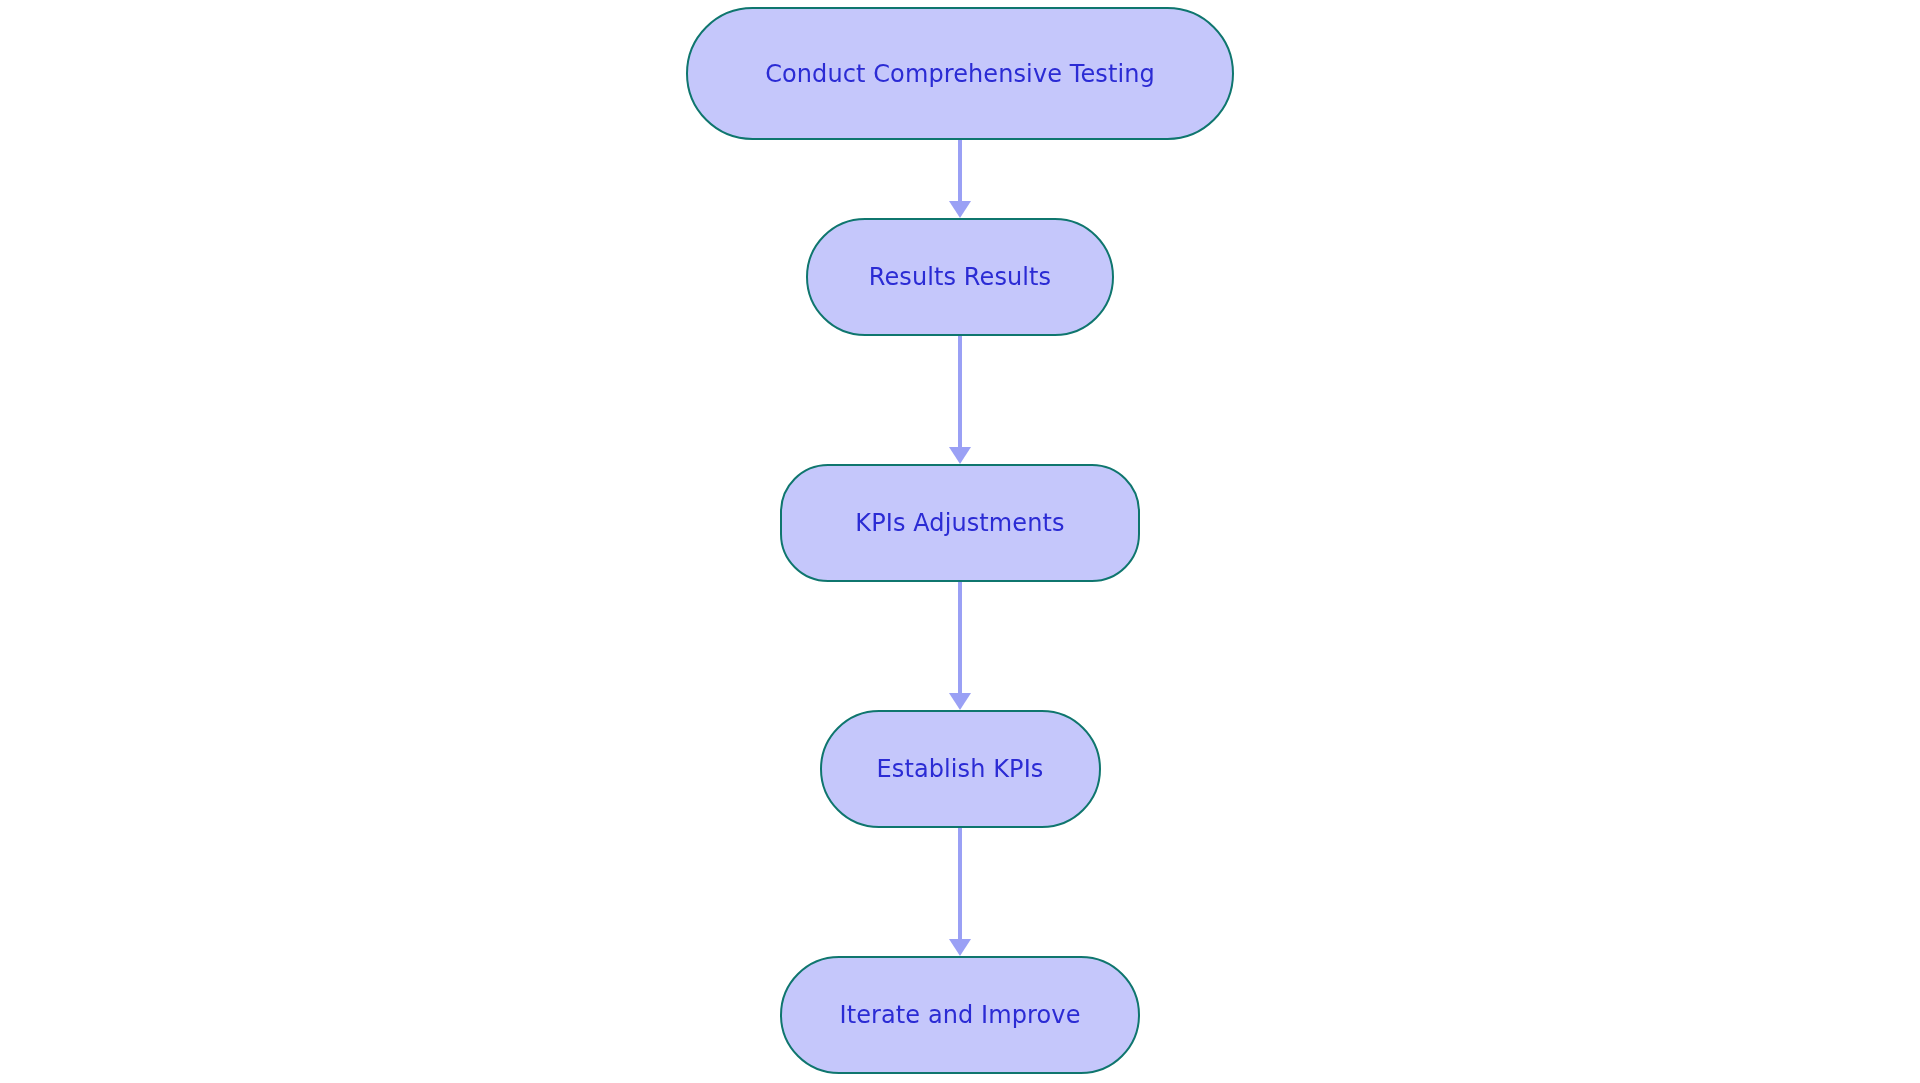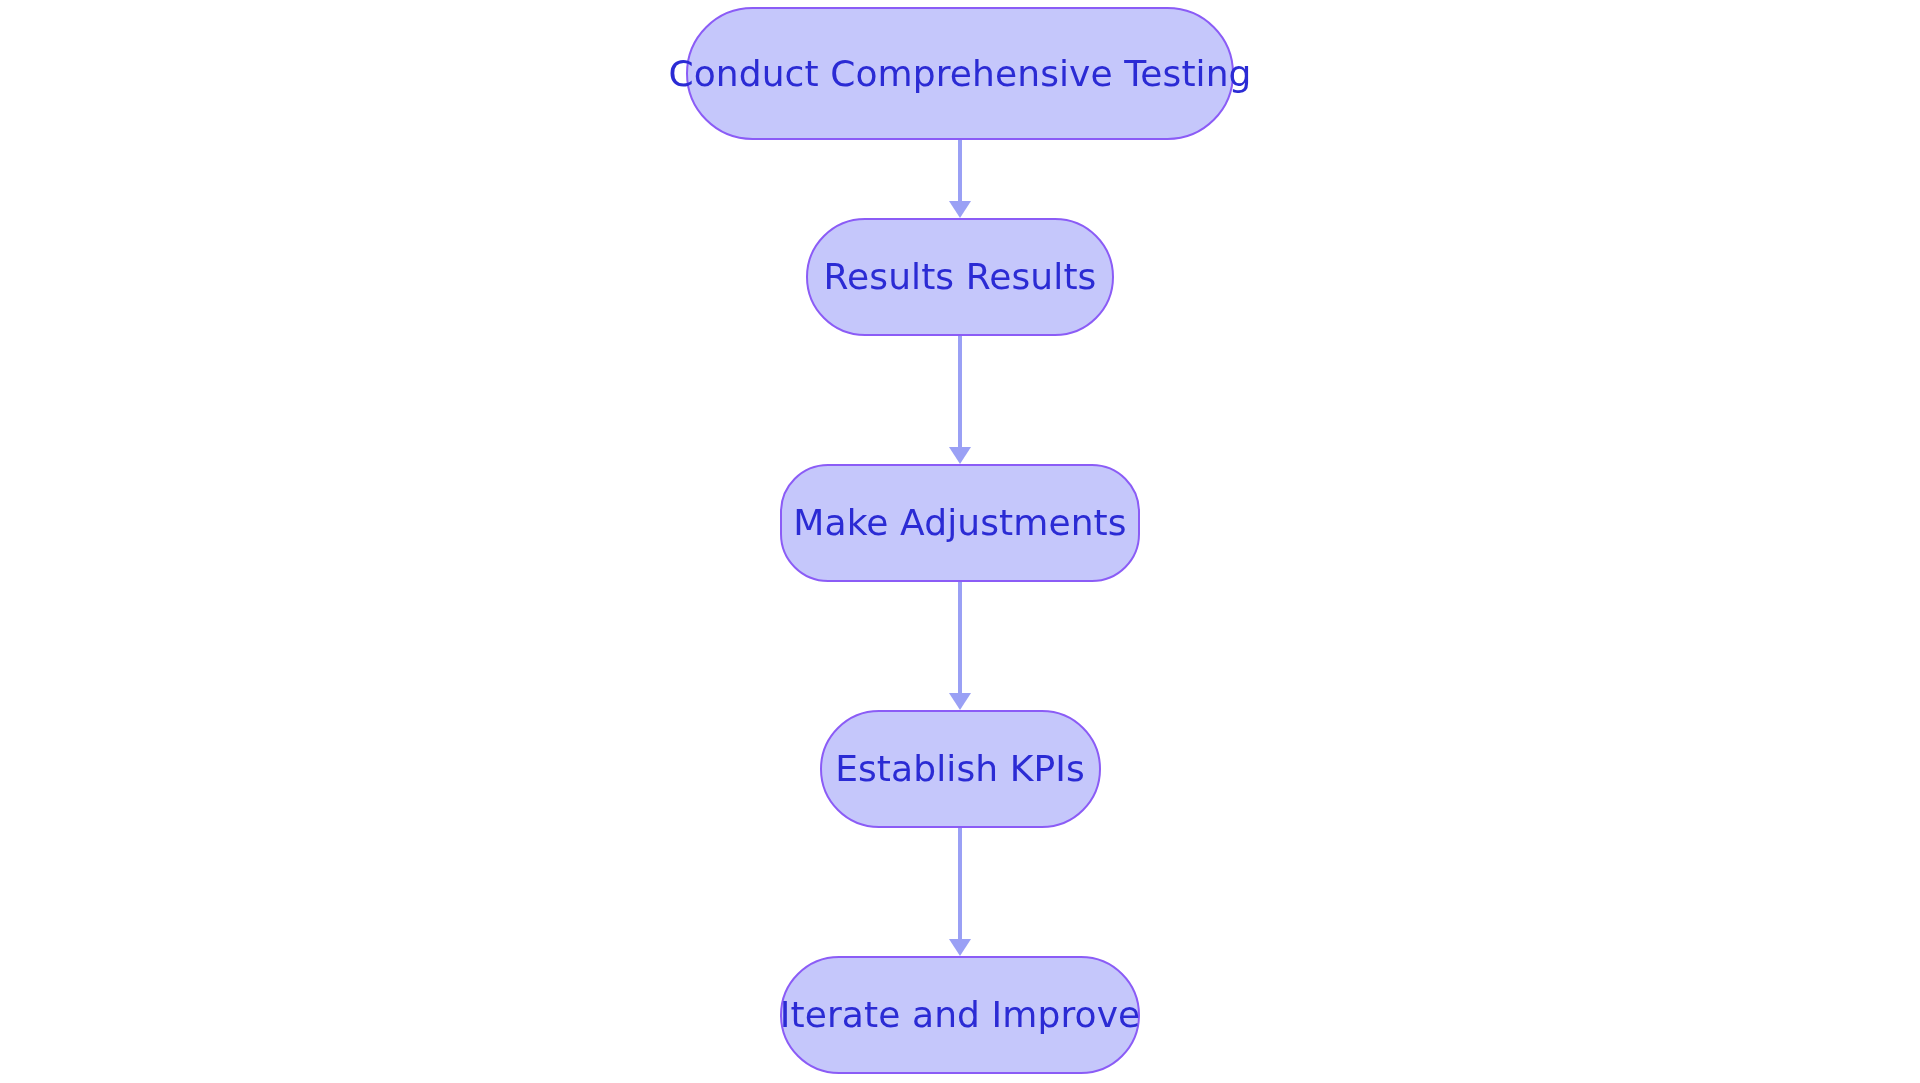--- a/index.html
+++ b/index.html
@@ -33,23 +33,23 @@
     align-items: center;
     justify-content: flex-start;
   }
 
   .node {
     box-sizing: border-box;
     display: flex;
     align-items: center;
     justify-content: center;
     background: #c5c7fb;
-    border: 2px solid #8b5cf6;
+    border: 2px solid #0f766e;
     color: #2b2bd4;
-    font-size: 36px;
+    font-size: 24px;
     font-weight: 400;
     letter-spacing: 0.1px;
     line-height: 1;
     white-space: nowrap;
     font-family: "DejaVu Sans", "Liberation Sans", sans-serif;
   }
 
   .node-label {
     color: #2b2bd4;
     pointer-events: none;
@@ -112,21 +112,21 @@
     <div class="node node-1">
       <span class="node-label">Results Results</span>
     </div>
 
     <div class="connector conn-1">
       <div class="conn-line"></div>
       <div class="conn-head"></div>
     </div>
 
     <div class="node node-2">
-      <span class="node-label">Make Adjustments</span>
+      <span class="node-label">KPIs Adjustments</span>
     </div>
 
     <div class="connector conn-2">
       <div class="conn-line"></div>
       <div class="conn-head"></div>
     </div>
 
     <div class="node node-3">
       <span class="node-label">Establish KPIs</span>
     </div>

